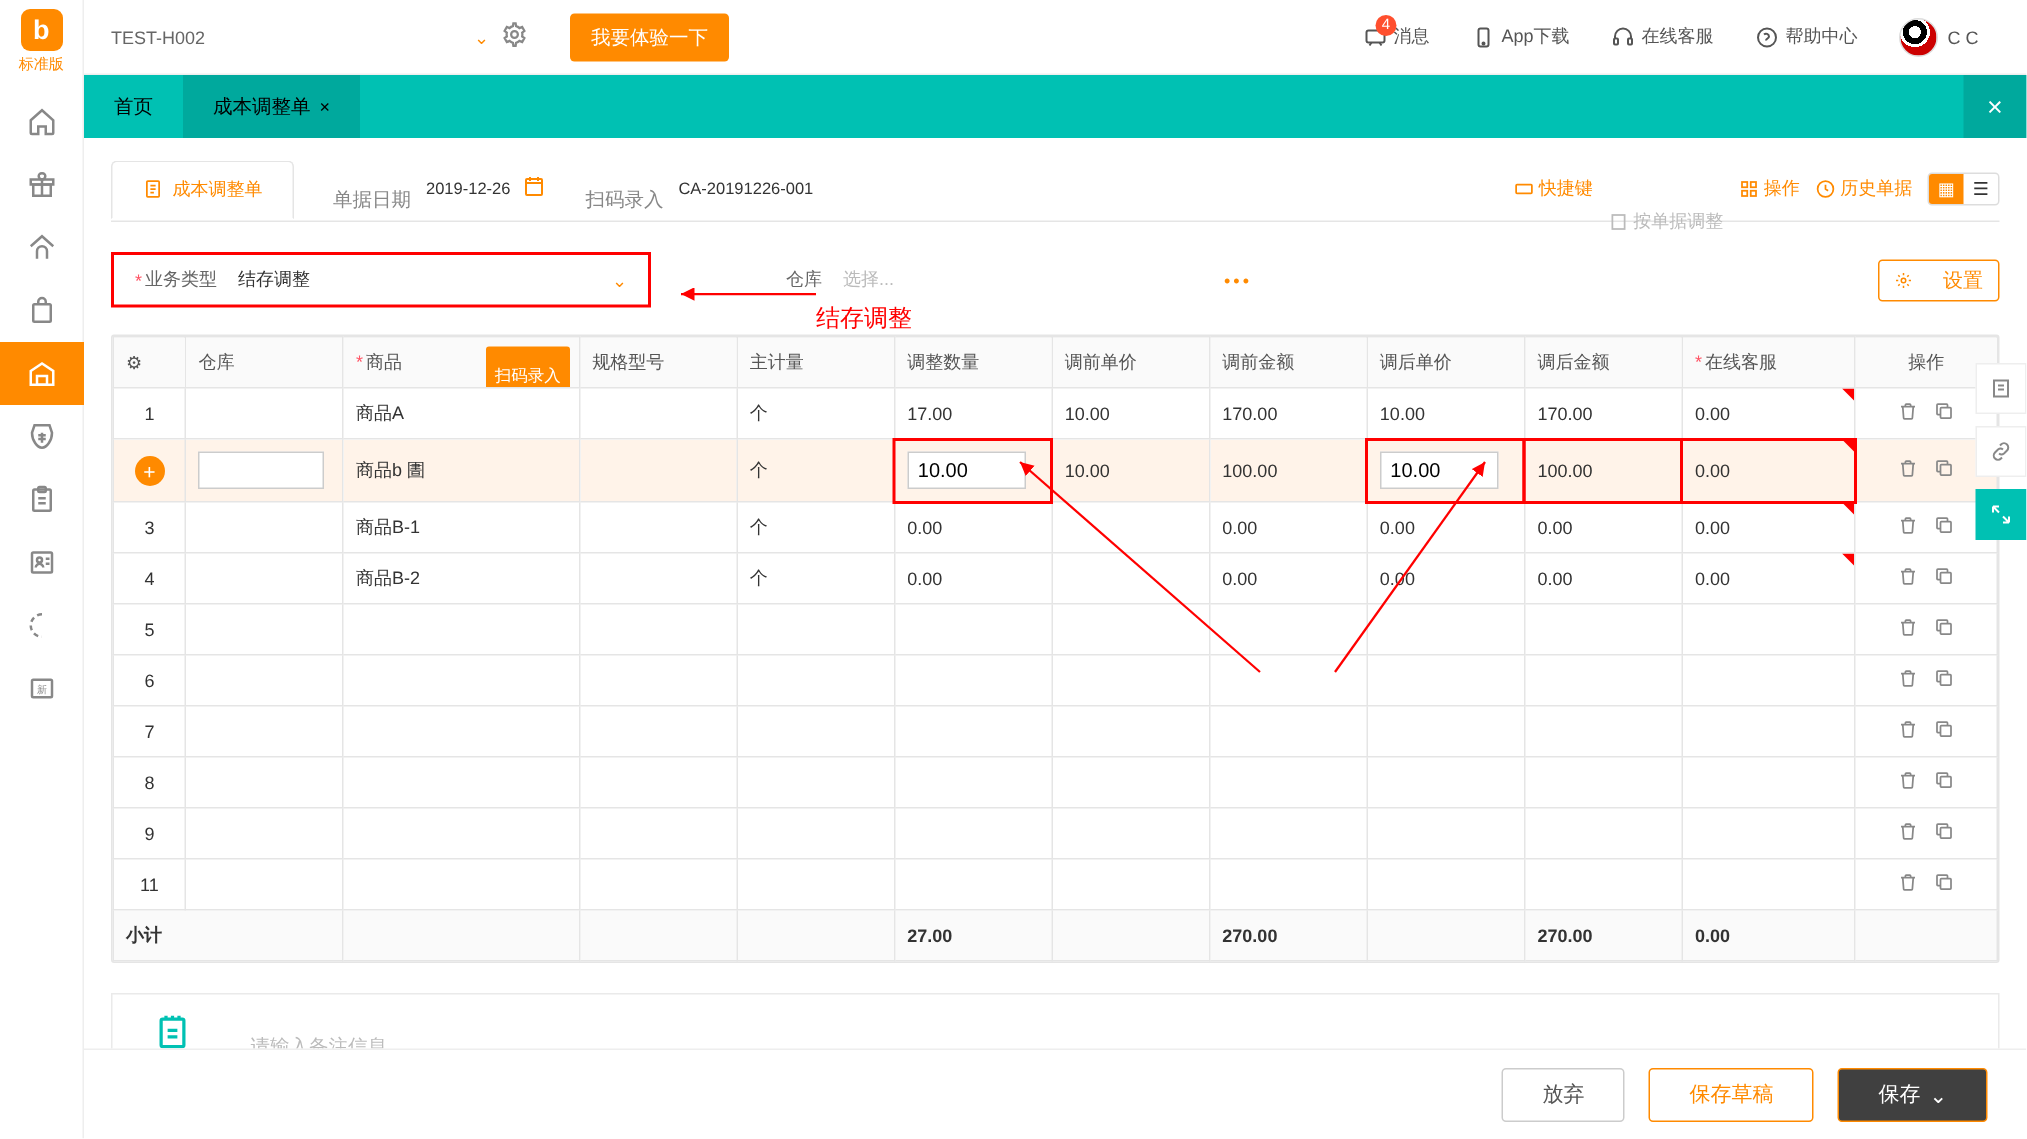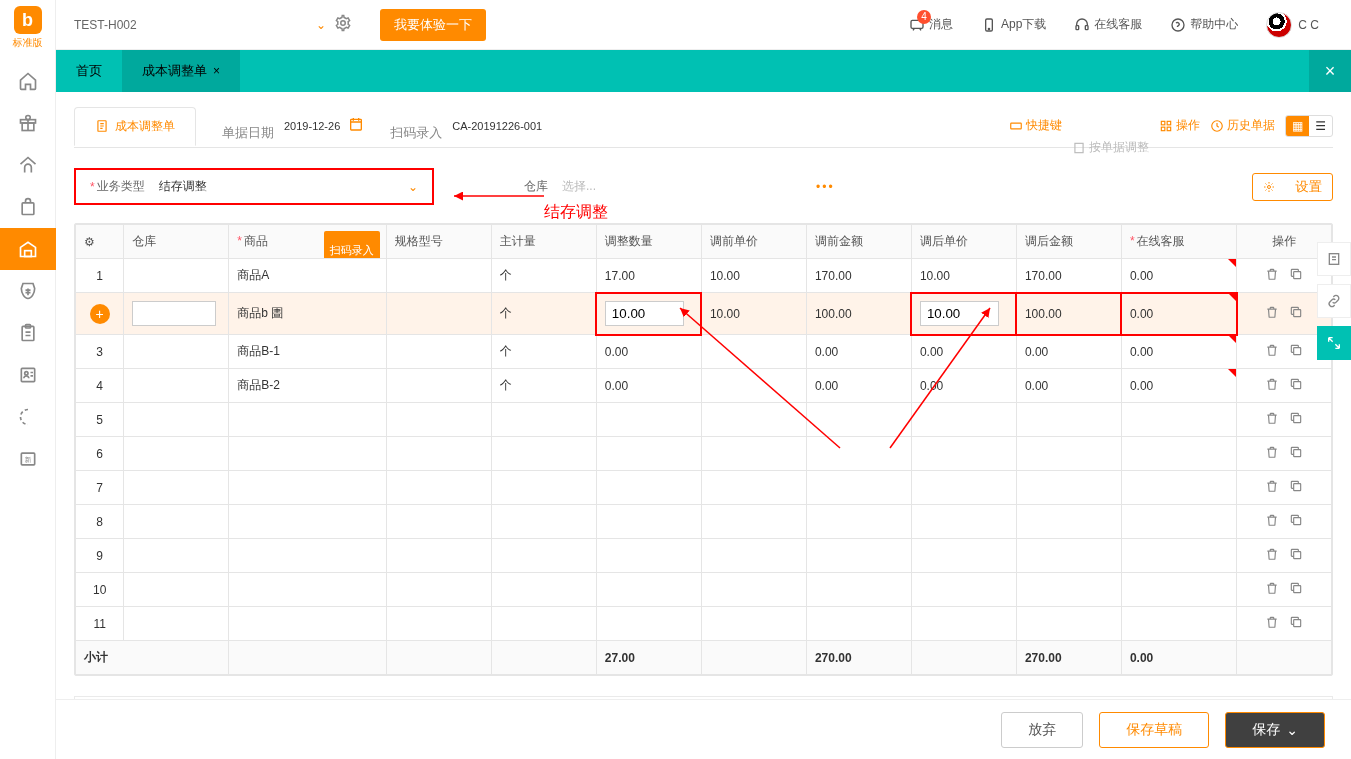--- a/index.html
+++ b/index.html
@@ -556,44 +556,20 @@
                         <path d="M4 7h16M9 7V5a1 1 0 011-1h4a1 1 0 011 1v2M6 7l1 13a1 1 0 001 1h8a1 1 0 001-1l1-13"></path>
                       </svg></span>
                     <span><svg viewBox="0 0 24 24" fill="none" stroke="currentColor" stroke-width="2">
                         <rect x="8" y="8" width="12" height="12" rx="1"></rect>
                         <path d="M16 8V5a1 1 0 00-1-1H5a1 1 0 00-1 1v10a1 1 0 001 1h3"></path>
                       </svg></span>
                   </div>
                 </td>
               </tr>
               <tr>
-                <td style="text-align:center">10</td>
-                <td></td>
-                <td></td>
-                <td></td>
-                <td></td>
-                <td></td>
-                <td></td>
-                <td></td>
-                <td></td>
-                <td></td>
-                <td class="with-mark"></td>
-                <td>
-                  <div class="op-icons">
-                    <span><svg viewBox="0 0 24 24" fill="none" stroke="currentColor" stroke-width="2">
-                        <path d="M4 7h16M9 7V5a1 1 0 011-1h4a1 1 0 011 1v2M6 7l1 13a1 1 0 001 1h8a1 1 0 001-1l1-13"></path>
-                      </svg></span>
-                    <span><svg viewBox="0 0 24 24" fill="none" stroke="currentColor" stroke-width="2">
-                        <rect x="8" y="8" width="12" height="12" rx="1"></rect>
-                        <path d="M16 8V5a1 1 0 00-1-1H5a1 1 0 00-1 1v10a1 1 0 001 1h3"></path>
-                      </svg></span>
-                  </div>
-                </td>
-              </tr>
-              <tr>
                 <td style="text-align:center">11</td>
                 <td></td>
                 <td></td>
                 <td></td>
                 <td></td>
                 <td></td>
                 <td></td>
                 <td></td>
                 <td></td>
                 <td></td>

